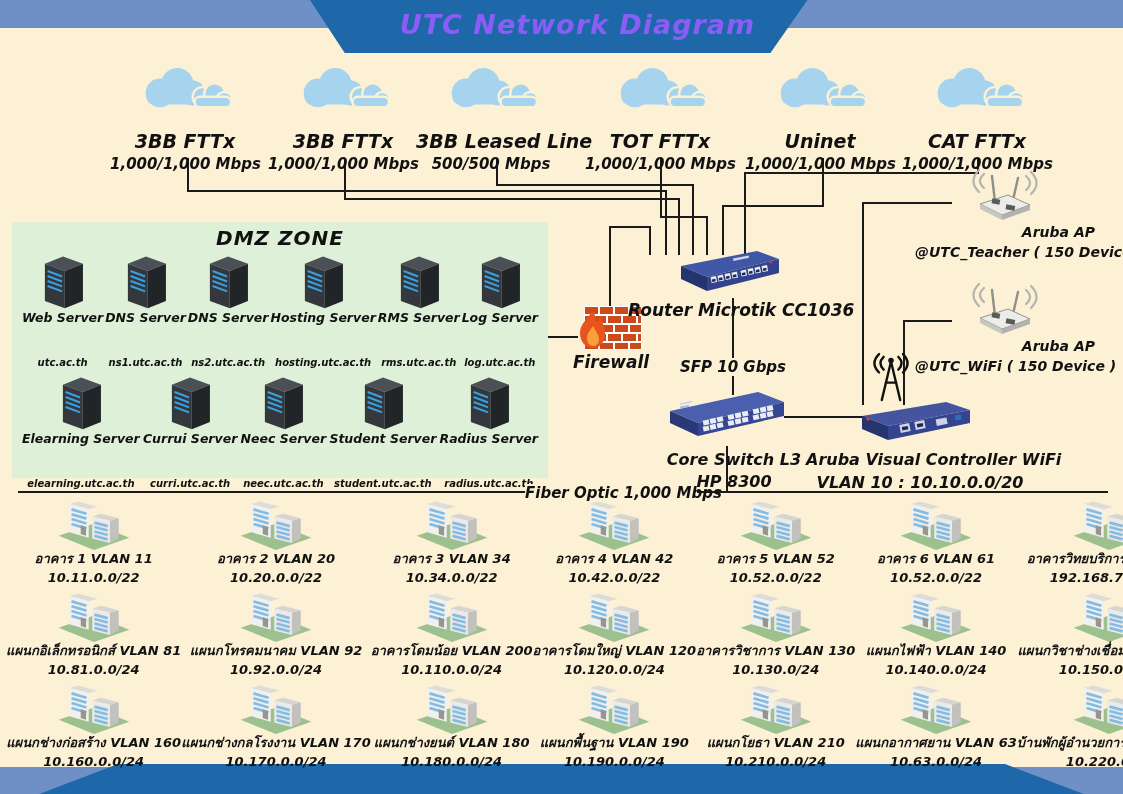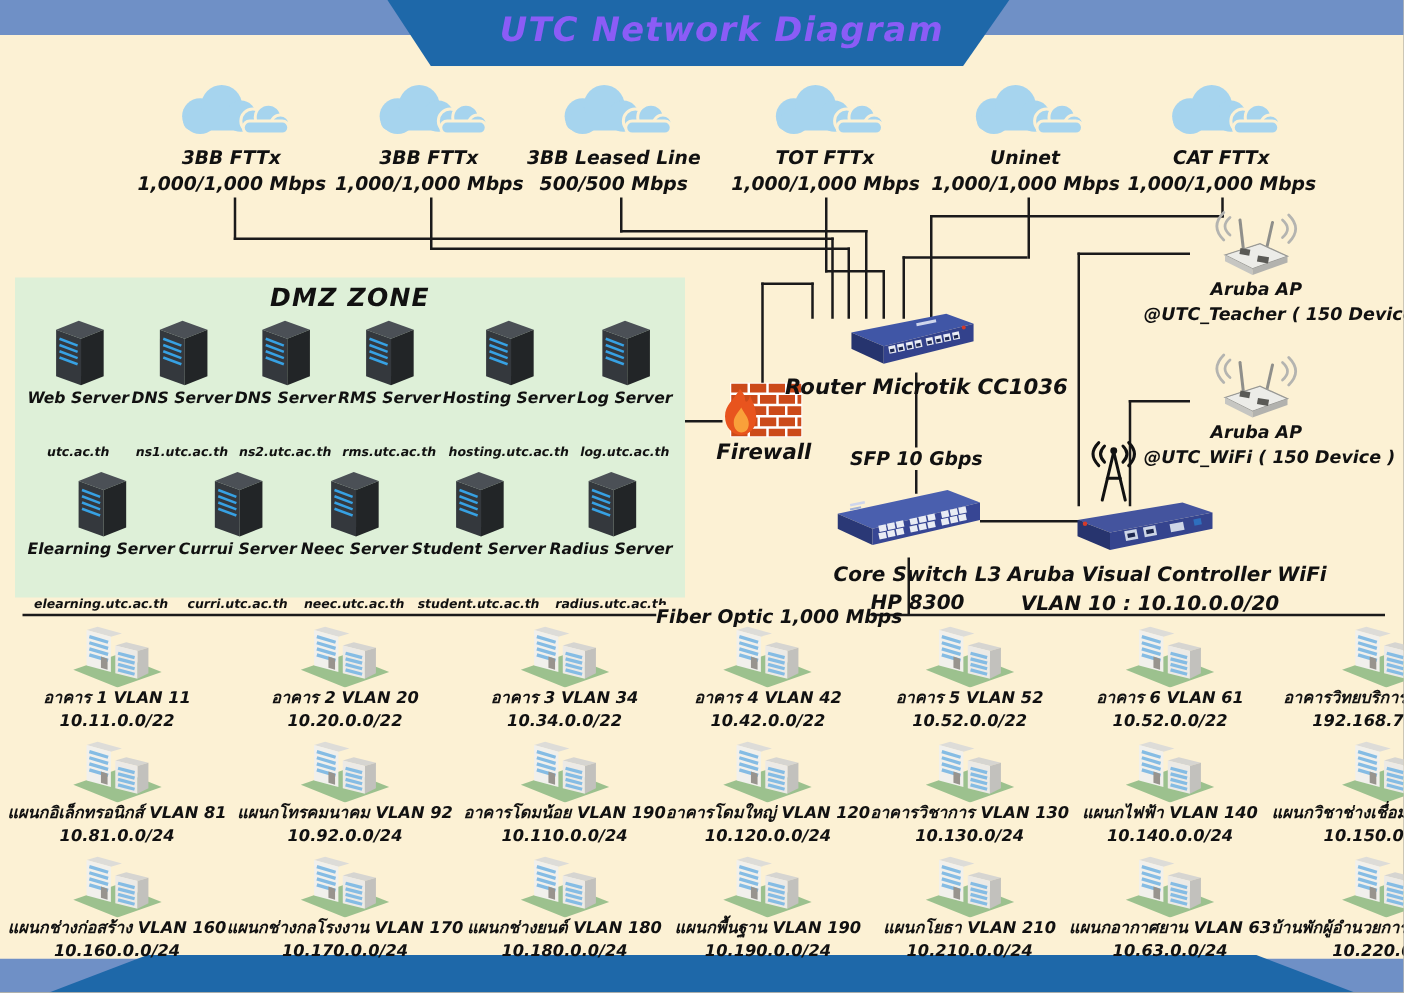--- a/index.html
+++ b/index.html
@@ -28,21 +28,21 @@
   .ln{position:absolute;background:var(--line-black);}
   
   .cloud-item{position:absolute;width:150px;text-align:center;}
   .cloud-item:nth-of-type(1){left:110px;top:68px;}
   .cloud-item:nth-of-type(2){left:268px;top:68px;}
   .cloud-item:nth-of-type(3){left:416px;top:68px;}
   .cloud-item:nth-of-type(4){left:585px;top:68px;}
   .cloud-item:nth-of-type(5){left:745px;top:68px;}
   .cloud-item:nth-of-type(6){left:902px;top:68px;}
   .cloud-svg{width:108px;height:46px;display:block;margin:0 auto;}
-  .isp-name{font-size:15px;margin-top:3px;white-space:nowrap;}
+  .isp-name{font-size:19px;margin-top:16px;white-space:nowrap;}
   .isp-speed{font-size:15px;margin-top:3px;white-space:nowrap;}
   
   .dmz{position:absolute;left:12px;top:222px;width:536px;height:256px;background:var(--dmz-green);}
   .dmz-title{text-align:center;font-size:20px;margin-top:4px;letter-spacing:1px;}
   .dmz-row{display:flex;justify-content:space-between;padding:0 10px;}
   .dmz-row1{margin-top:2px;}
   .dmz-row2{margin-top:5px;}
   .server{text-align:center;}
   .server-svg{width:56px;height:58px;display:block;margin:0 auto;}
   .srv-name{font-size:12.5px;white-space:nowrap;}
@@ -55,21 +55,21 @@
   .sfp-label{position:absolute;left:673px;top:358px;width:120px;text-align:center;font-size:15px;
     background:var(--background);white-space:nowrap;}
   .switch-svg{position:absolute;left:670px;top:390px;width:114px;height:56px;}
   .switch-label1{position:absolute;left:653px;top:450px;width:162px;text-align:center;font-size:16px;white-space:nowrap;}
   .switch-label2{position:absolute;left:653px;top:472px;width:162px;text-align:center;font-size:16px;white-space:nowrap;}
   .antenna-svg{position:absolute;left:868px;top:352px;width:46px;height:52px;}
   .ctrl-svg{position:absolute;left:860px;top:400px;width:112px;height:46px;}
   .ctrl-label1{position:absolute;left:806px;top:450px;width:228px;text-align:center;font-size:16px;white-space:nowrap;}
   .ctrl-label2{position:absolute;left:806px;top:473px;width:228px;text-align:center;font-size:16px;white-space:nowrap;}
   
-  .ap-item{position:absolute;width:180px;text-align:center;}
+  .ap-item{position:absolute;width:180px;text-align:right;}
   .ap-item:nth-of-type(1){left:915px;top:166px;}
   .ap-item:nth-of-type(2){left:915px;top:280px;}
   .ap-svg{width:74px;height:58px;display:block;margin:0 auto;}
   .ap-name{font-size:14px;margin-top:0;white-space:nowrap;}
   .ap-ssid{font-size:14px;margin-top:4px;white-space:nowrap;}
   
   .fiber-label{position:absolute;left:525px;top:484px;width:172px;text-align:center;font-size:15px;
     background:var(--background);white-space:nowrap;}
   
   .buildings{position:absolute;left:6px;top:497px;width:1111px;
@@ -295,38 +295,38 @@
             <polygon points="10,13 30,5 52,13 32,21" fill="#4b5056"></polygon>
             <polygon points="10,13 32,21 32,62 10,54" fill="#34383d"></polygon>
             <polygon points="32,21 52,13 52,54 32,62" fill="#222527"></polygon>
             <g stroke="var(--slat-blue)" stroke-width="2.2">
               <line x1="13" y1="21" x2="29" y2="27"></line>
               <line x1="13" y1="26.5" x2="29" y2="32.5"></line>
               <line x1="13" y1="32" x2="29" y2="38"></line>
               <line x1="13" y1="37.5" x2="29" y2="43.5"></line>
             </g>
           </svg>
-          <div class="srv-name">RMS Server</div>
-          <div class="srv-host">rms.utc.ac.th</div>
+          <div class="srv-name">Hosting Server</div>
+          <div class="srv-host">hosting.utc.ac.th</div>
         </div>
 
         <div class="server">
           <svg class="server-svg" viewBox="0 0 60 64">
             <polygon points="10,13 30,5 52,13 32,21" fill="#4b5056"></polygon>
             <polygon points="10,13 32,21 32,62 10,54" fill="#34383d"></polygon>
             <polygon points="32,21 52,13 52,54 32,62" fill="#222527"></polygon>
             <g stroke="var(--slat-blue)" stroke-width="2.2">
               <line x1="13" y1="21" x2="29" y2="27"></line>
               <line x1="13" y1="26.5" x2="29" y2="32.5"></line>
               <line x1="13" y1="32" x2="29" y2="38"></line>
               <line x1="13" y1="37.5" x2="29" y2="43.5"></line>
             </g>
           </svg>
-          <div class="srv-name">Hosting Server</div>
-          <div class="srv-host">hosting.utc.ac.th</div>
+          <div class="srv-name">RMS Server</div>
+          <div class="srv-host">rms.utc.ac.th</div>
         </div>
 
         <div class="server">
           <svg class="server-svg" viewBox="0 0 60 64">
             <polygon points="10,13 30,5 52,13 32,21" fill="#4b5056"></polygon>
             <polygon points="10,13 32,21 32,62 10,54" fill="#34383d"></polygon>
             <polygon points="32,21 52,13 52,54 32,62" fill="#222527"></polygon>
             <g stroke="var(--slat-blue)" stroke-width="2.2">
               <line x1="13" y1="21" x2="29" y2="27"></line>
               <line x1="13" y1="26.5" x2="29" y2="32.5"></line>
@@ -854,21 +854,21 @@
           <polygon points="40,22 50,19 70,24 60,27" fill="#d6d5d1"></polygon>
           <polygon points="60,27 70,24 70,47 60,52" fill="#c2c1bd"></polygon>
           <polygon points="40,22 60,27 60,52 40,47" fill="#eceae6"></polygon>
           <g stroke="#85bce4" stroke-width="3">
             <line x1="42.5" y1="29" x2="57.5" y2="33"></line>
             <line x1="42.5" y1="34" x2="57.5" y2="38"></line>
             <line x1="42.5" y1="39" x2="57.5" y2="43"></line>
             <line x1="42.5" y1="44" x2="57.5" y2="48"></line>
           </g>
         </svg>
-        <div class="bld-name">อาคารโดมน้อย VLAN 190</div>
+        <div class="bld-name">อาคารโดมน้อย VLAN 200</div>
         <div class="bld-subnet">10.110.0.0/24</div>
       </div>
 
       <div class="building">
         <svg class="bld-svg" viewBox="0 0 84 60">
           <polygon points="2,44 42,30 82,46 42,60" fill="#9cc18e"></polygon>
           <polygon points="14,8 24,5 46,11 36,14" fill="#dddcd8"></polygon>
           <polygon points="14,8 36,14 36,46 14,40" fill="#f1f0ec"></polygon>
           <g stroke="#85bce4" stroke-width="3">
             <line x1="16.5" y1="14" x2="33.5" y2="19"></line>

